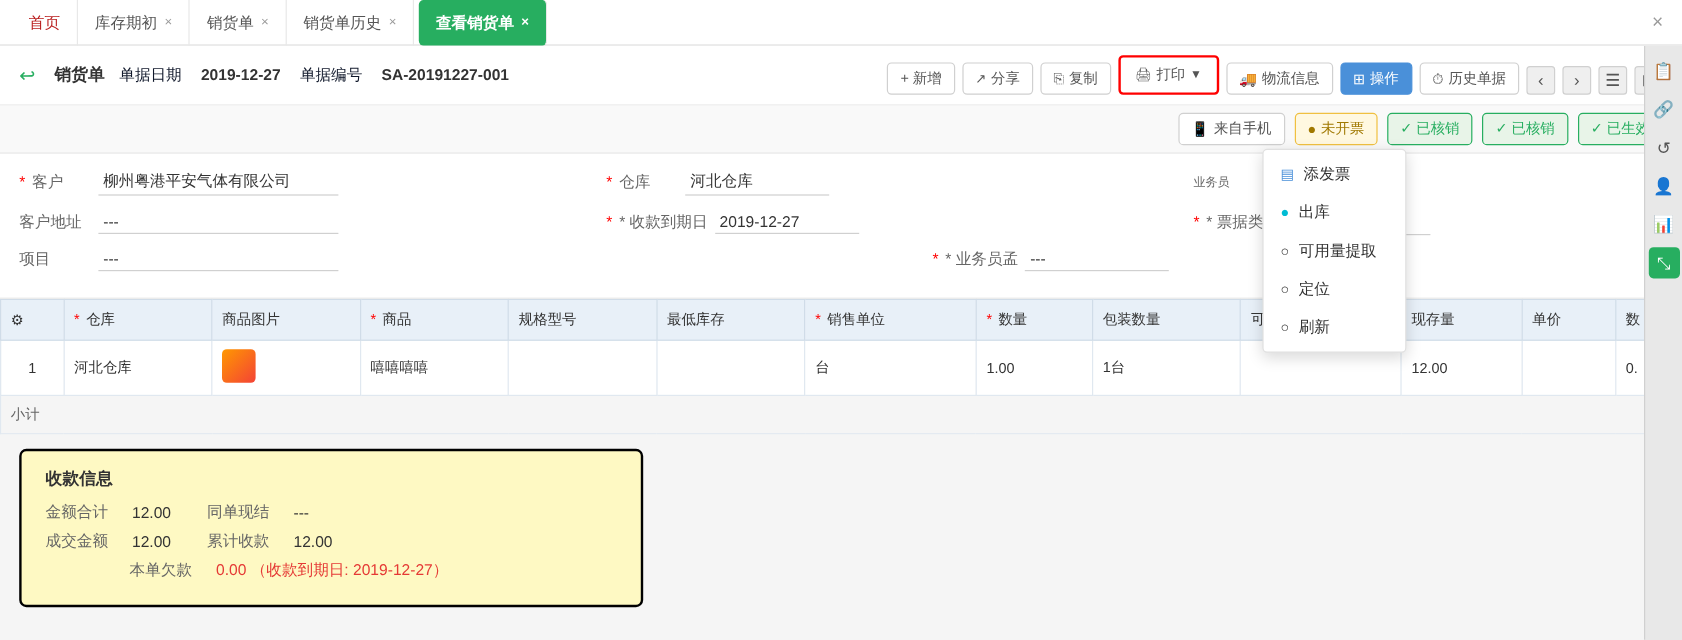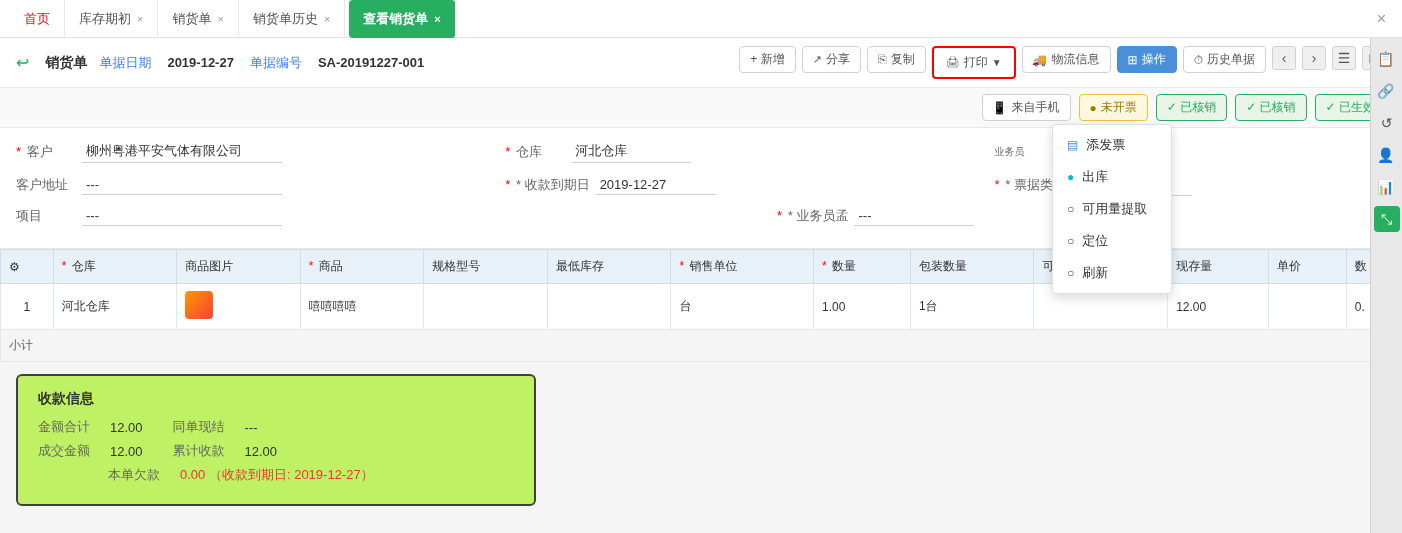--- a/index.html
+++ b/index.html
@@ -13,22 +13,22 @@
     .tab-item.active { background: #e8f4e8; color: #27ae60; font-weight: bold; border-radius: 4px 4px 0 0; }
     .tab-item.active .close-icon { color: #27ae60; }
     .tab-close-btn { position: absolute; right: 16px; top: 50%; transform: translateY(-50%); cursor: pointer; color: #999; font-size: 16px; }
 
     
     .doc-toolbar { display: flex; align-items: center; padding: 8px 16px; background: #fff; border-bottom: 1px solid #e8e8e8; gap: 12px; }
     .doc-title-area { display: flex; align-items: center; gap: 12px; flex: 1; }
     .doc-icon { color: #27ae60; font-size: 16px; margin-right: 4px; }
     .doc-type-label { font-weight: bold; color: #333; font-size: 14px; }
     .doc-meta { display: flex; align-items: center; gap: 16px; font-size: 13px; color: #666; }
-    .doc-meta span { color: #3b82f6; }
-    .toolbar-actions { display: flex; align-items: flex-start; gap: 6px; }
+    .doc-meta span { color: #0f172a; }
+    .toolbar-actions { display: flex; align-items: flex-end; gap: 6px; }
     .btn-toolbar { display: flex; align-items: center; gap: 4px; padding: 4px 10px; border: 1px solid #d0d0d0; border-radius: 4px; background: #fff; cursor: pointer; font-size: 12px; color: #555; }
     .view-icon { width: 24px; height: 24px; border: 1px solid #d0d0d0; border-radius: 3px; display: flex; align-items: center; justify-content: center; cursor: pointer; font-size: 14px; color: #555; }
 
     
     .action-row { display: flex; align-items: center; justify-content: flex-end; padding: 6px 16px; background: #f9f9f9; border-bottom: 1px solid #e8e8e8; gap: 8px; position: relative; }
     .btn-action { display: flex; align-items: center; gap: 4px; padding: 4px 10px; border: 1px solid #d0d0d0; border-radius: 4px; background: #fff; cursor: pointer; font-size: 12px; color: #555; }
     .btn-action.yellow { background: #fff8e0; border-color: #f0c040; color: #a07800; }
     .btn-verify { display: flex; align-items: center; gap: 4px; padding: 4px 10px; border: 1px solid #27ae60; border-radius: 4px; background: #e8f4e8; cursor: pointer; font-size: 12px; color: #27ae60; }
     .btn-canceled { padding: 4px 10px; border-radius: 4px; font-size: 12px; background: #e8f4e8; border: 1px solid #27ae60; color: #27ae60; cursor: pointer; }
     .btn-effective { padding: 4px 10px; border-radius: 4px; font-size: 12px; background: #e8f4e8; border: 1px solid #27ae60; color: #27ae60; cursor: pointer; }
@@ -58,21 +58,21 @@
     table { width: 100%; border-collapse: collapse; font-size: 12px; }
     thead tr { background: #e8f0f8; }
     thead th { padding: 8px 8px; border: 1px solid #d0dce8; text-align: left; font-weight: normal; color: #333; white-space: nowrap; }
     thead th .required-star { color: red; }
     tbody tr { background: #fff; }
     tbody td { padding: 7px 8px; border: 1px solid #e0e8f0; color: #333; }
     .gear-col { text-align: center; }
     tr.subtotal td { background: #f5f5f5; color: #666; }
 
     
-    .payment-section { margin: 12px 16px; border: 2px solid #404040; border-radius: 6px; padding: 14px 20px; background: #bef264; max-width: 520px; }
+    .payment-section { margin: 12px 16px; border: 2px solid #000000; border-radius: 6px; padding: 14px 20px; background: #fef9c3; max-width: 520px; }
     .payment-title { font-weight: bold; font-size: 14px; margin-bottom: 10px; color: #333; }
     .payment-row { display: flex; align-items: center; margin-bottom: 6px; gap: 30px; }
     .payment-item { display: flex; align-items: center; gap: 20px; }
     .payment-label { color: #666; font-size: 13px; white-space: nowrap; }
     .payment-value { color: #333; font-size: 13px; }
     .payment-overdue { color: #e53935; font-size: 13px; }
 
     
     .right-panel { position: fixed; right: 0; top: 38px; bottom: 0; width: 32px; background: #e8e8e8; display: flex; flex-direction: column; align-items: center; gap: 6px; padding: 8px 0; z-index: 50; border-left: 1px solid #d0d0d0; }
     .right-icon { width: 26px; height: 26px; display: flex; align-items: center; justify-content: center; cursor: pointer; border-radius: 3px; font-size: 14px; color: #555; }

